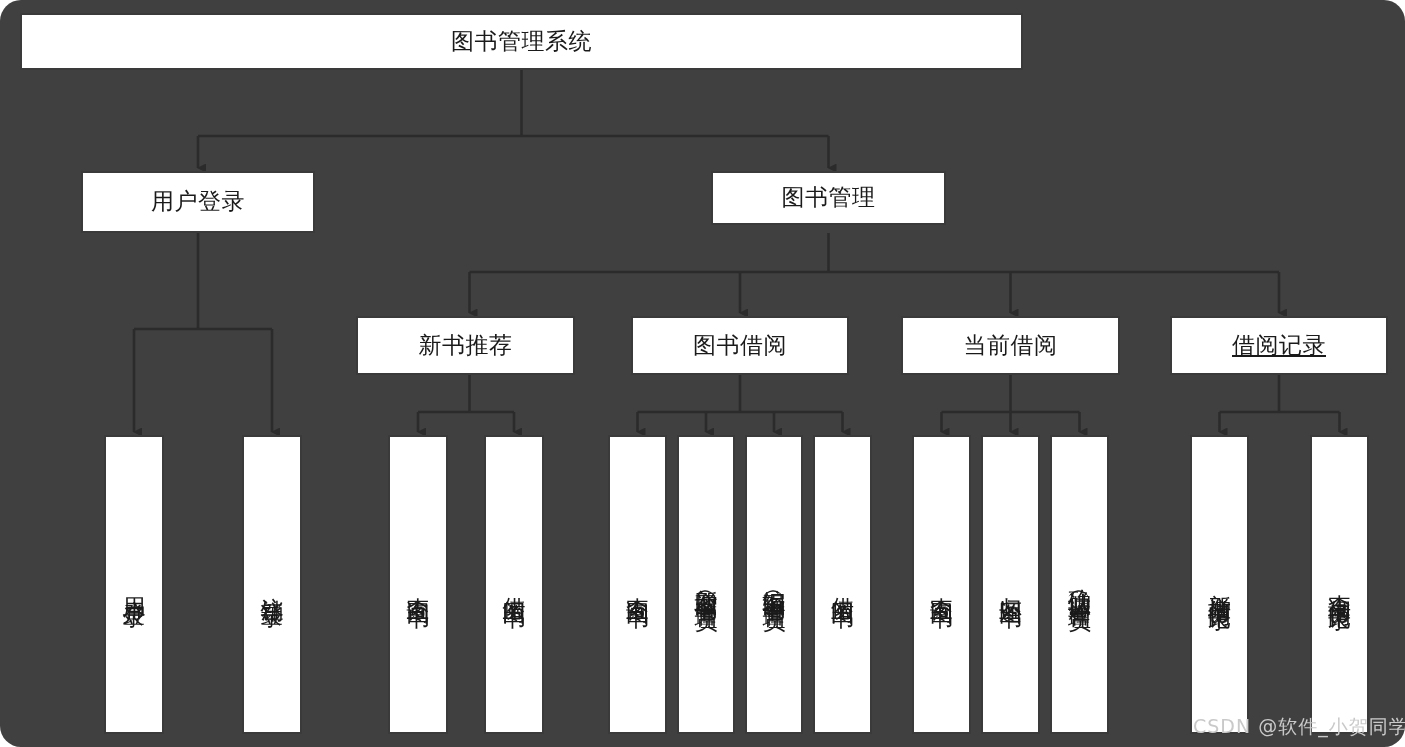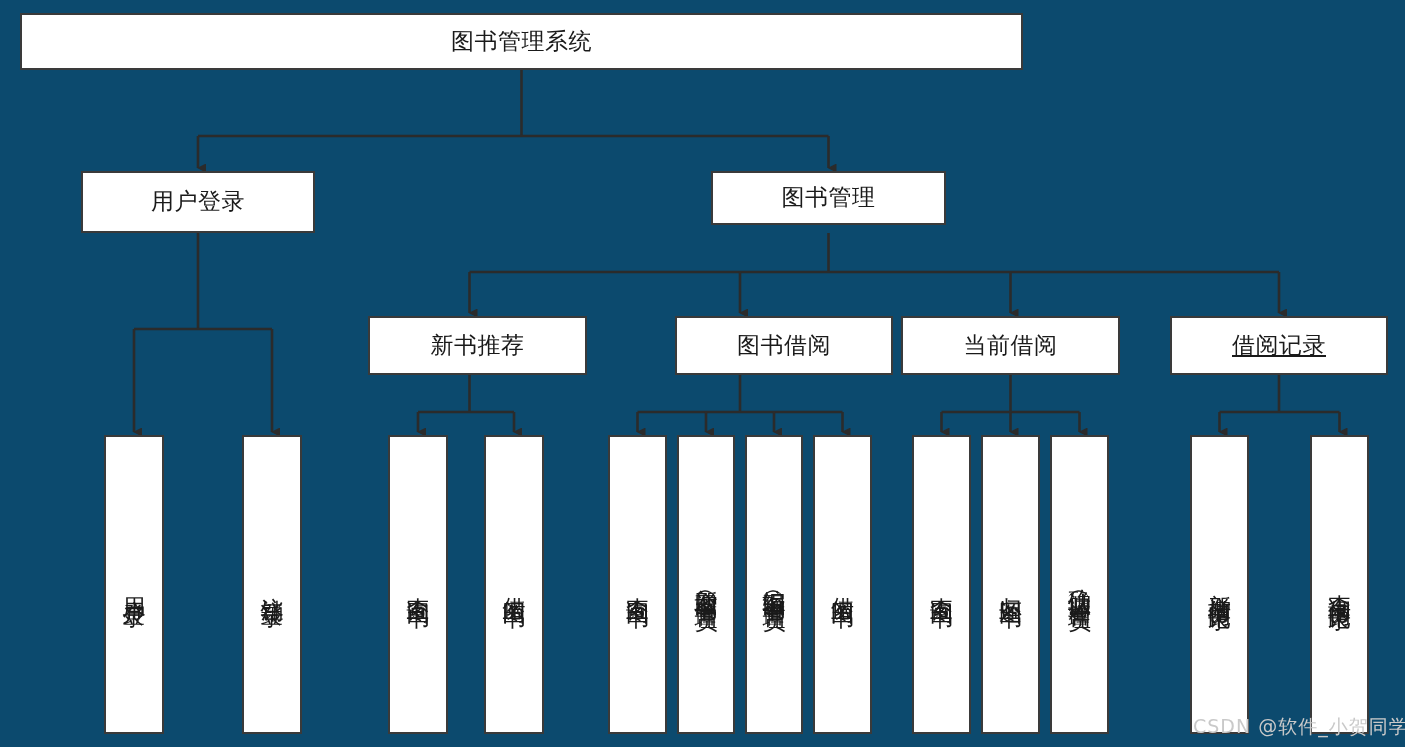--- a/index.html
+++ b/index.html
@@ -7,22 +7,23 @@
     padding: 0;
     background: #ffffff;
   }
   body {
     font-family: "DejaVu Sans", "Liberation Sans", sans-serif;
   }
   #canvas {
     position: relative;
     width: 1405px;
     height: 747px;
-    background: #0c4a6e;
+    background: #404040;
     overflow: hidden;
+    border-radius: 21px;
   }
   svg#edges {
     position: absolute;
     left: 0;
     top: 0;
     width: 1405px;
     height: 747px;
     pointer-events: none;
   }
   .node {
@@ -114,24 +115,24 @@
   <div id="nodes-layer">
       <div class="node horiz" style="left: 20px; top: 13px; width: 1003px; height: 57px;">
         <span>图书管理系统</span>
       </div>
       <div class="node horiz" style="left: 81px; top: 171px; width: 234px; height: 62px;">
         <span class="hlabel">用户登录</span>
       </div>
       <div class="node horiz" style="left: 711px; top: 171px; width: 235px; height: 54px;">
         <span class="hlabel">图书管理</span>
       </div>
-      <div class="node horiz" style="left: 368px; top: 316px; width: 219px; height: 59px;">
+      <div class="node horiz" style="left: 356px; top: 316px; width: 219px; height: 59px;">
         <span class="hlabel">新书推荐</span>
       </div>
-      <div class="node horiz" style="left: 631px; top: 316px; width: 218px; height: 59px; margin-left: 44px;">
+      <div class="node horiz" style="left: 631px; top: 316px; width: 218px; height: 59px;">
         <span class="hlabel">图书借阅</span>
       </div>
       <div class="node horiz" style="left: 901px; top: 316px; width: 219px; height: 59px; justify-content: center;">
         <span class="hlabel">当前借阅</span>
       </div>
       <div class="node horiz" style="left: 1170px; top: 316px; width: 218px; height: 59px; text-decoration: underline;">
         <span class="hlabel">借阅记录</span>
       </div>
       <div class="node vert" style="left: 104px; top: 435px; width: 60px; height: 299px;">
         <span class="vlabel">用户登录</span>

